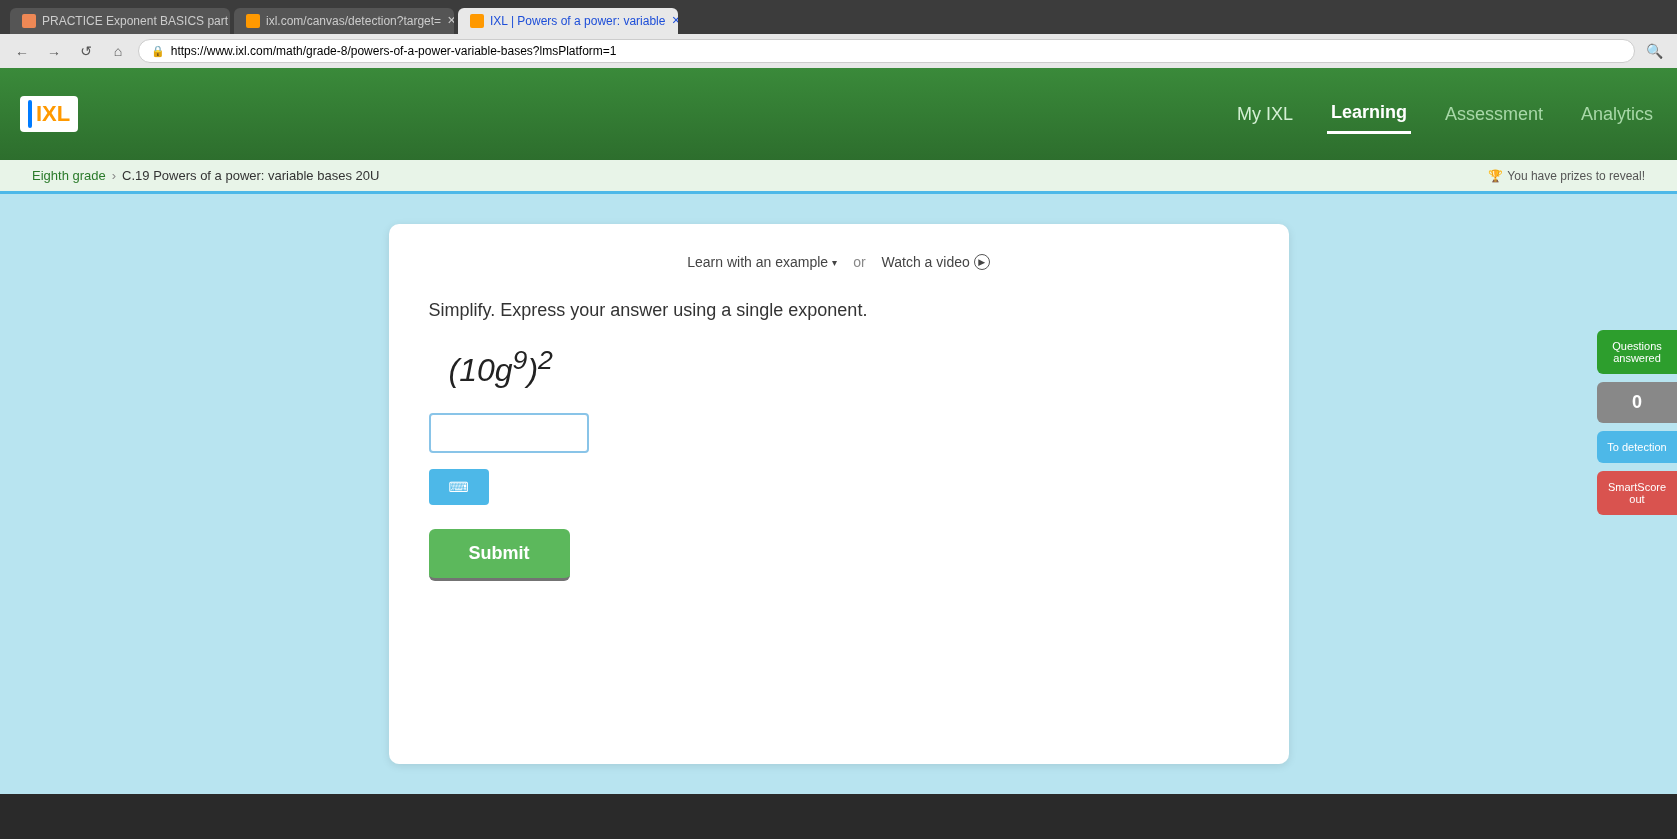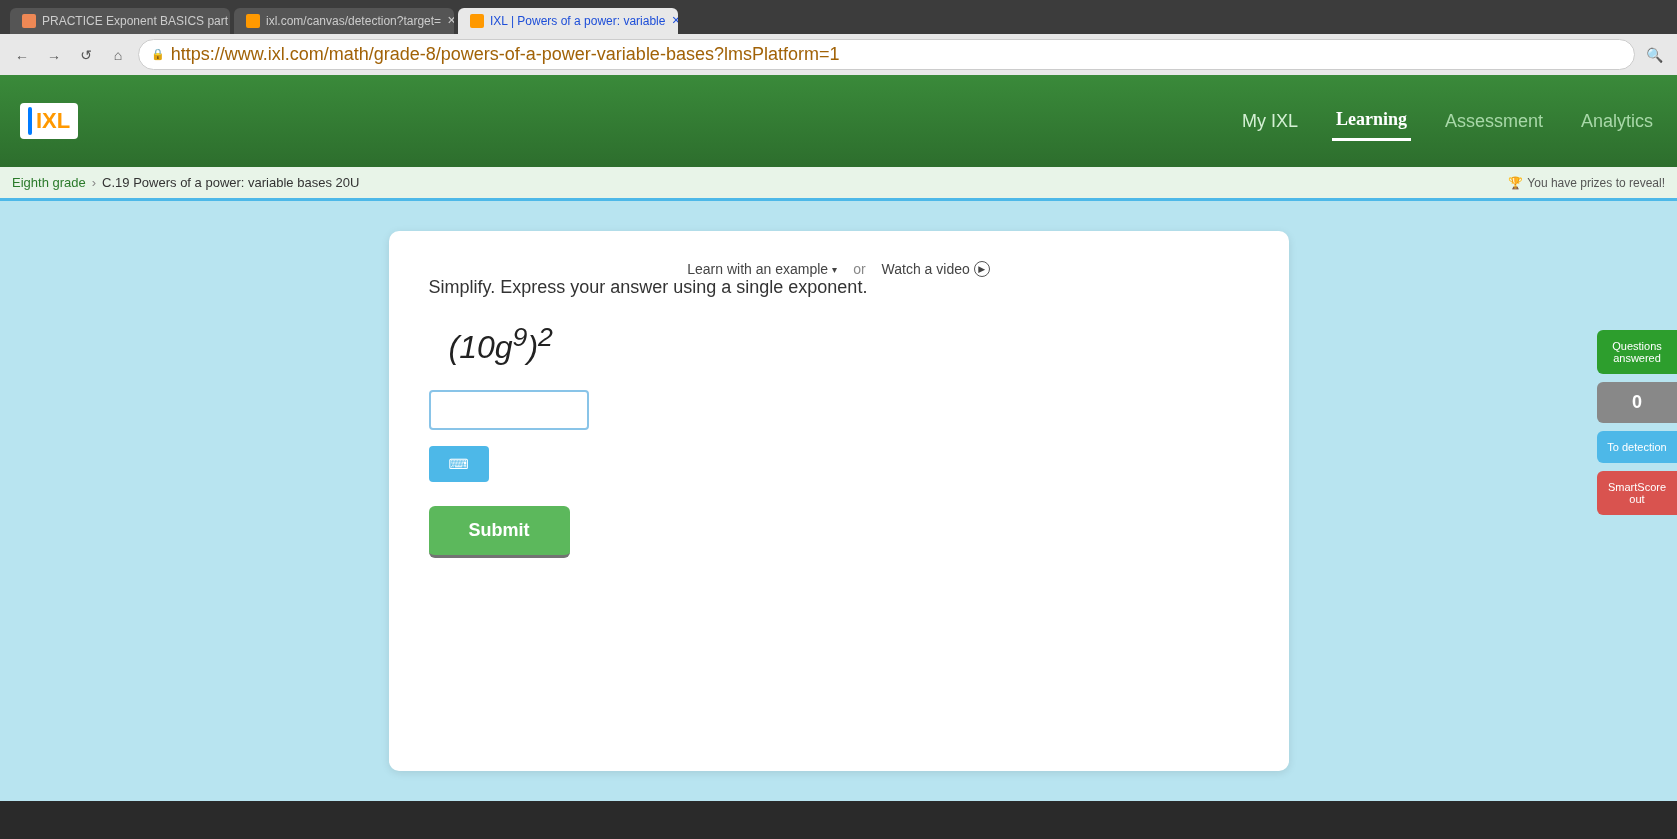--- a/index.html
+++ b/index.html
@@ -93,22 +93,22 @@
       color: #333;
       gap: 6px;
     }
 
     .lock-icon {
       color: #666;
       font-size: 11px;
     }
 
     .address-text {
-      font-size: 18px;
-      color: #a16207;
+      font-size: 12px;
+      color: #000000;
       text-align: right;
     }
 
     .search-btn {
       width: 24px;
       height: 24px;
       display: flex;
       align-items: center;
       justify-content: center;
       cursor: pointer;
@@ -166,31 +166,30 @@
       font-size: 18px;
       cursor: pointer;
       text-decoration: none;
       padding: 8px 4px;
     }
 
     .ixl-nav-item.active {
       color: white;
       font-weight: bold;
       border-bottom: 3px solid white;
-      font-family: Liberation Serif, serif;
     }
 
     .ixl-nav-item.lighter {
       color: #a8d8a8;
     }
 
     
     .breadcrumb-bar {
       background: #e8f4e8;
-      padding: 8px 12px;
+      padding: 8px 32px;
       display: flex;
       align-items: center;
       justify-content: space-between;
       border-bottom: 3px solid #4db8e8;
     }
 
     .breadcrumb {
       display: flex;
       align-items: center;
       gap: 6px;
@@ -234,20 +233,21 @@
       padding: 30px 40px;
       max-width: 900px;
       width: 100%;
       box-shadow: 0 2px 8px rgba(0,0,0,0.1);
     }
 
     .example-row {
       display: flex;
       align-items: center;
       gap: 16px;
+      margin-bottom: 30px;
       justify-content: center;
     }
 
     .learn-example-btn {
       color: #444;
       font-size: 14px;
       cursor: pointer;
       display: flex;
       align-items: center;
       gap: 4px;

